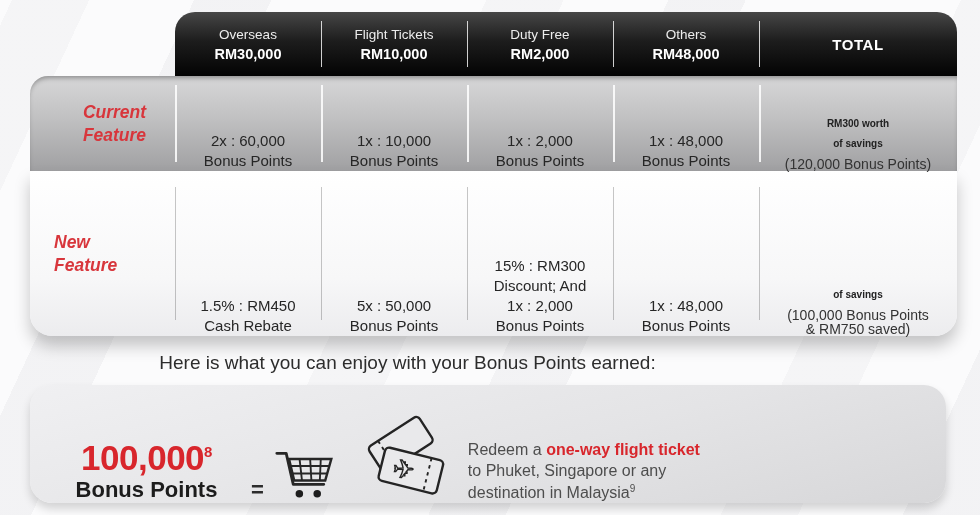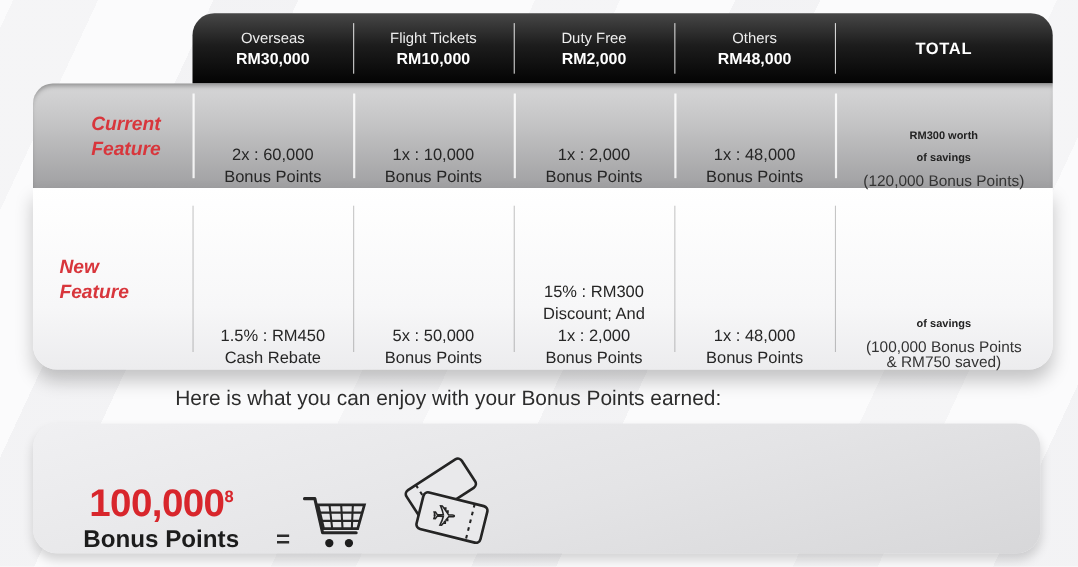--- a/index.html
+++ b/index.html
@@ -227,14 +227,19 @@
         <line x1="27" y1="17" x2="27" y2="53" stroke="#242424" stroke-width="2.2" stroke-dasharray="4 4.5"></line>
       </g>
       <g transform="rotate(14 60 68)">
         <rect x="24" y="46" width="70" height="40" rx="5" fill="#e9e9eb" stroke="#242424" stroke-width="2.8"></rect>
         <line x1="79" y1="46" x2="79" y2="86" stroke="#242424" stroke-width="2.2" stroke-dasharray="4 4.5"></line>
         <text x="51" y="77" font-size="30" text-anchor="middle" fill="none" stroke="#242424" stroke-width="1.6" font-family="DejaVu Sans, sans-serif" transform="rotate(-12 51 68)">✈</text>
       </g>
     </svg>
   </div>
 
+  <div class="redeem">
+    <div><span>Redeem a </span><span class="red-bold">one-way flight ticket</span></div>
+    <div><span>to Phuket, Singapore or any</span></div>
+    <div><span>destination in Malaysia</span><sup>9</sup></div>
+  </div>
 
 </div>
 
 </body></html>

